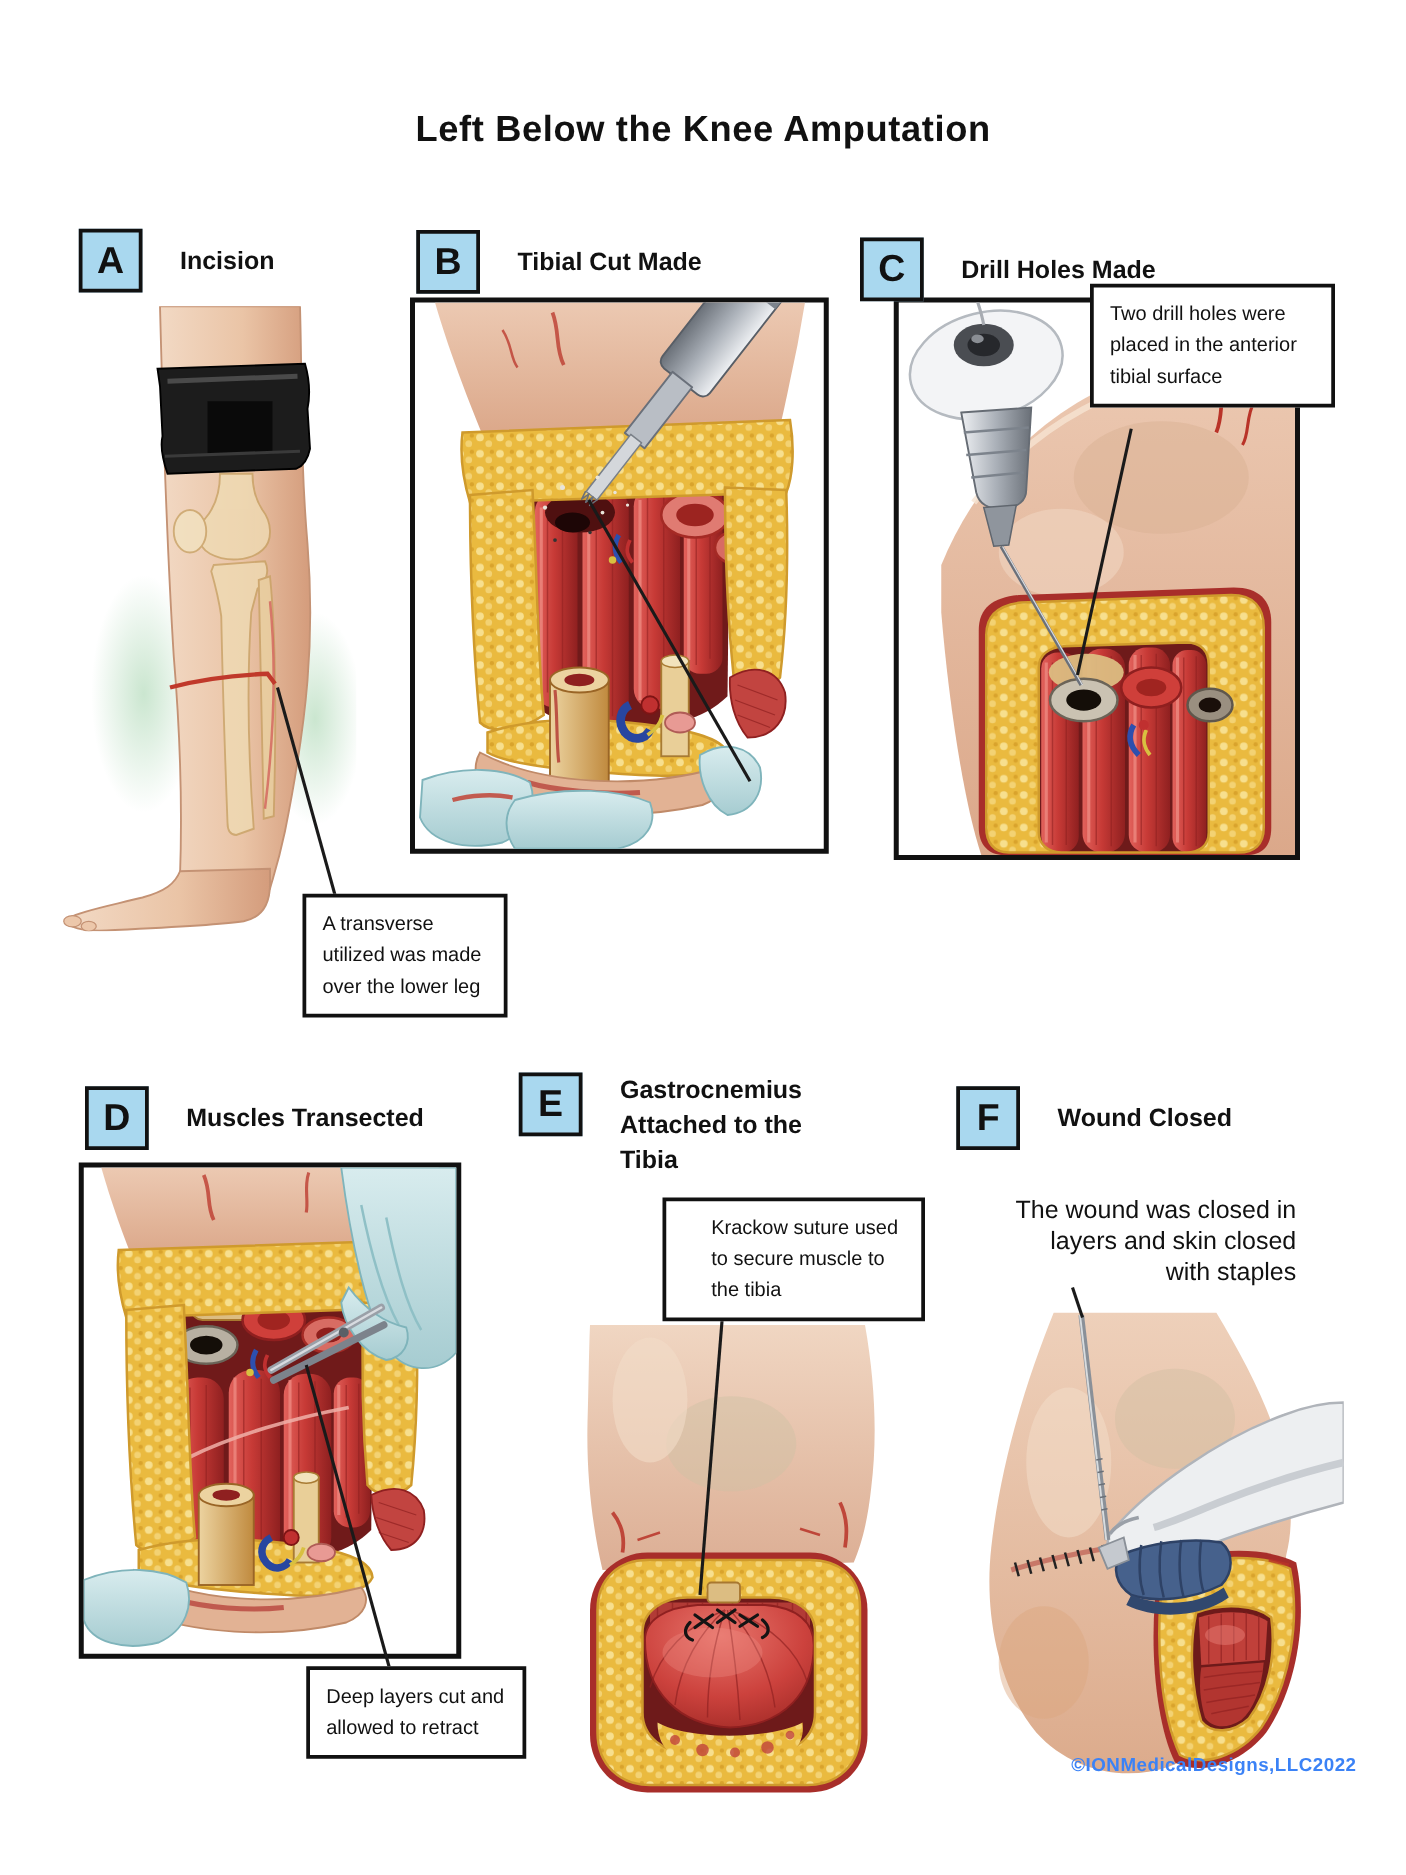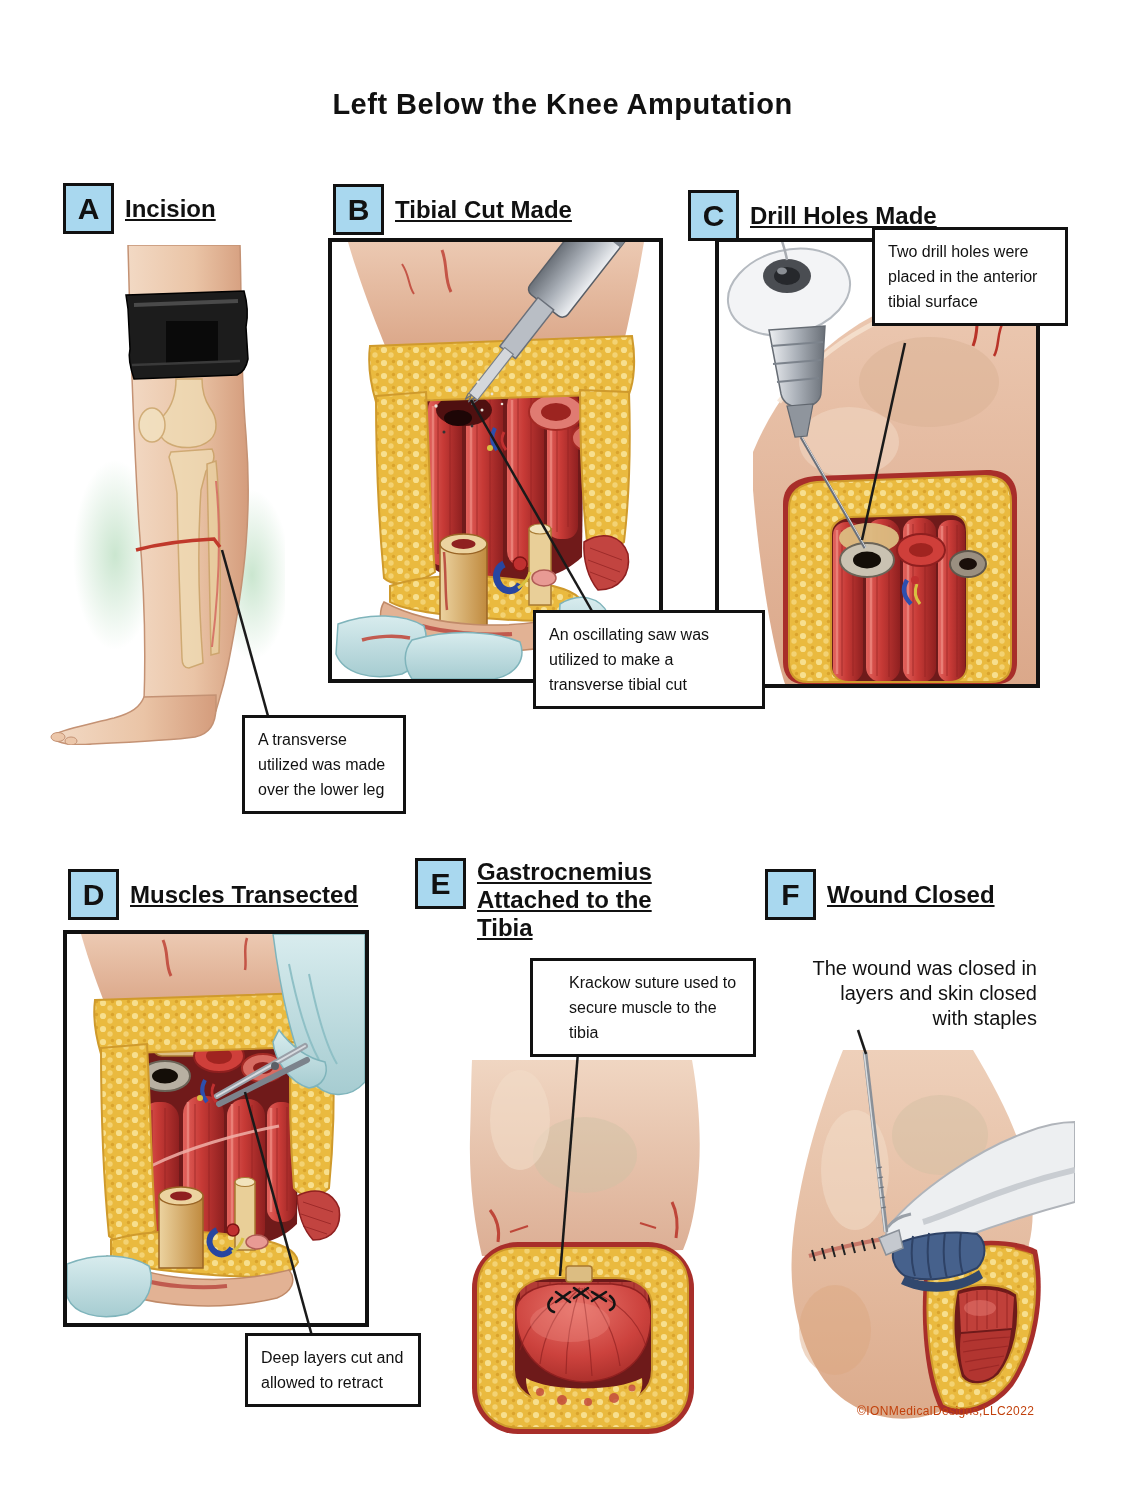--- a/index.html
+++ b/index.html
@@ -5,29 +5,29 @@
   html,body{margin:0;padding:0;background:#fff;}
   .page{position:relative;width:1125px;height:1500px;background:#fff;overflow:hidden;
         font-family:"Liberation Sans",sans-serif;color:#111;}
   .title{position:absolute;top:88px;left:0;width:100%;text-align:center;margin:0;
          font-size:29px;font-weight:bold;letter-spacing:.5px;}
   .panel-header{position:absolute;display:flex;align-items:center;z-index:10;}
   .panel-header.top-align{align-items:flex-start;}
   .letter-box{width:45px;height:45px;background:#a9d8ef;border:3px solid #111;flex:none;
               display:flex;align-items:center;justify-content:center;
               font-size:30px;font-weight:bold;box-sizing:content-box;}
-  .panel-title{margin-left:11px;font-size:24px;font-weight:bold;line-height:28px;text-decoration:underline;}
+  .panel-title{margin-left:30px;font-size:20px;font-weight:bold;line-height:28px;}
   .panel-title.wrap{width:196px;}
   .illus{position:absolute;z-index:1;}
   .framed{position:absolute;border:4px solid #111;background:#fff;z-index:1;}
   .overlay{position:absolute;left:0;top:0;z-index:5;pointer-events:none;}
   .callout{position:absolute;z-index:10;background:#fff;border:3px solid #111;
            padding:9px 13px;font-size:16px;line-height:25px;box-sizing:border-box;}
   .note{position:absolute;z-index:10;font-size:20px;line-height:25px;text-align:right;}
-  .copyright{position:absolute;z-index:10;font-size:12px;color:#c2410c;letter-spacing:.4px;}
+  .copyright{position:absolute;z-index:10;font-size:15px;color:#3b82f6;letter-spacing:.4px;font-weight:bold;}
 </style>
 </head>
 <body>
 
 <div class="page">
 
   <h1 class="title">Left Below the Knee Amputation</h1>
 
   <div class="panel-header" style="left:63px;top:183px;">
     <span class="letter-box">A</span>
@@ -613,21 +613,20 @@
       <line x1="222" y1="550" x2="268" y2="716"></line>
       <line x1="471" y1="400" x2="600" y2="625"></line>
       <line x1="905" y1="343" x2="862" y2="540"></line>
       <line x1="245" y1="1092" x2="312" y2="1336"></line>
       <line x1="578" y1="1052" x2="560" y2="1276"></line>
       <line x1="858" y1="1030" x2="866" y2="1054"></line>
     </g>
   </svg>
 
   <div class="callout" style="left:242px;top:715px;width:164px;">A transverse utilized was made over the lower leg</div>
-  <div class="callout" style="left:533px;top:610px;width:232px;">An oscillating saw was utilized to make a transverse tibial cut</div>
   <div class="callout" style="left:872px;top:227px;width:196px;">Two drill holes were placed in the anterior tibial surface</div>
   <div class="callout" style="left:245px;top:1333px;width:176px;">Deep layers cut and allowed to retract</div>
-  <div class="callout" style="left:530px;top:958px;width:226px;padding-left:36px;">Krackow suture used to secure muscle to the tibia</div>
+  <div class="callout" style="left:530px;top:958px;width:210px;padding-left:36px;">Krackow suture used to secure muscle to the tibia</div>
   <div class="note" style="left:805px;top:956px;width:232px;">The wound was closed in layers and skin closed with staples</div>
 
   <div class="copyright" style="left:857px;top:1404px;">©IONMedicalDesigns,LLC2022</div>
 
 </div>
 
 </body></html>

